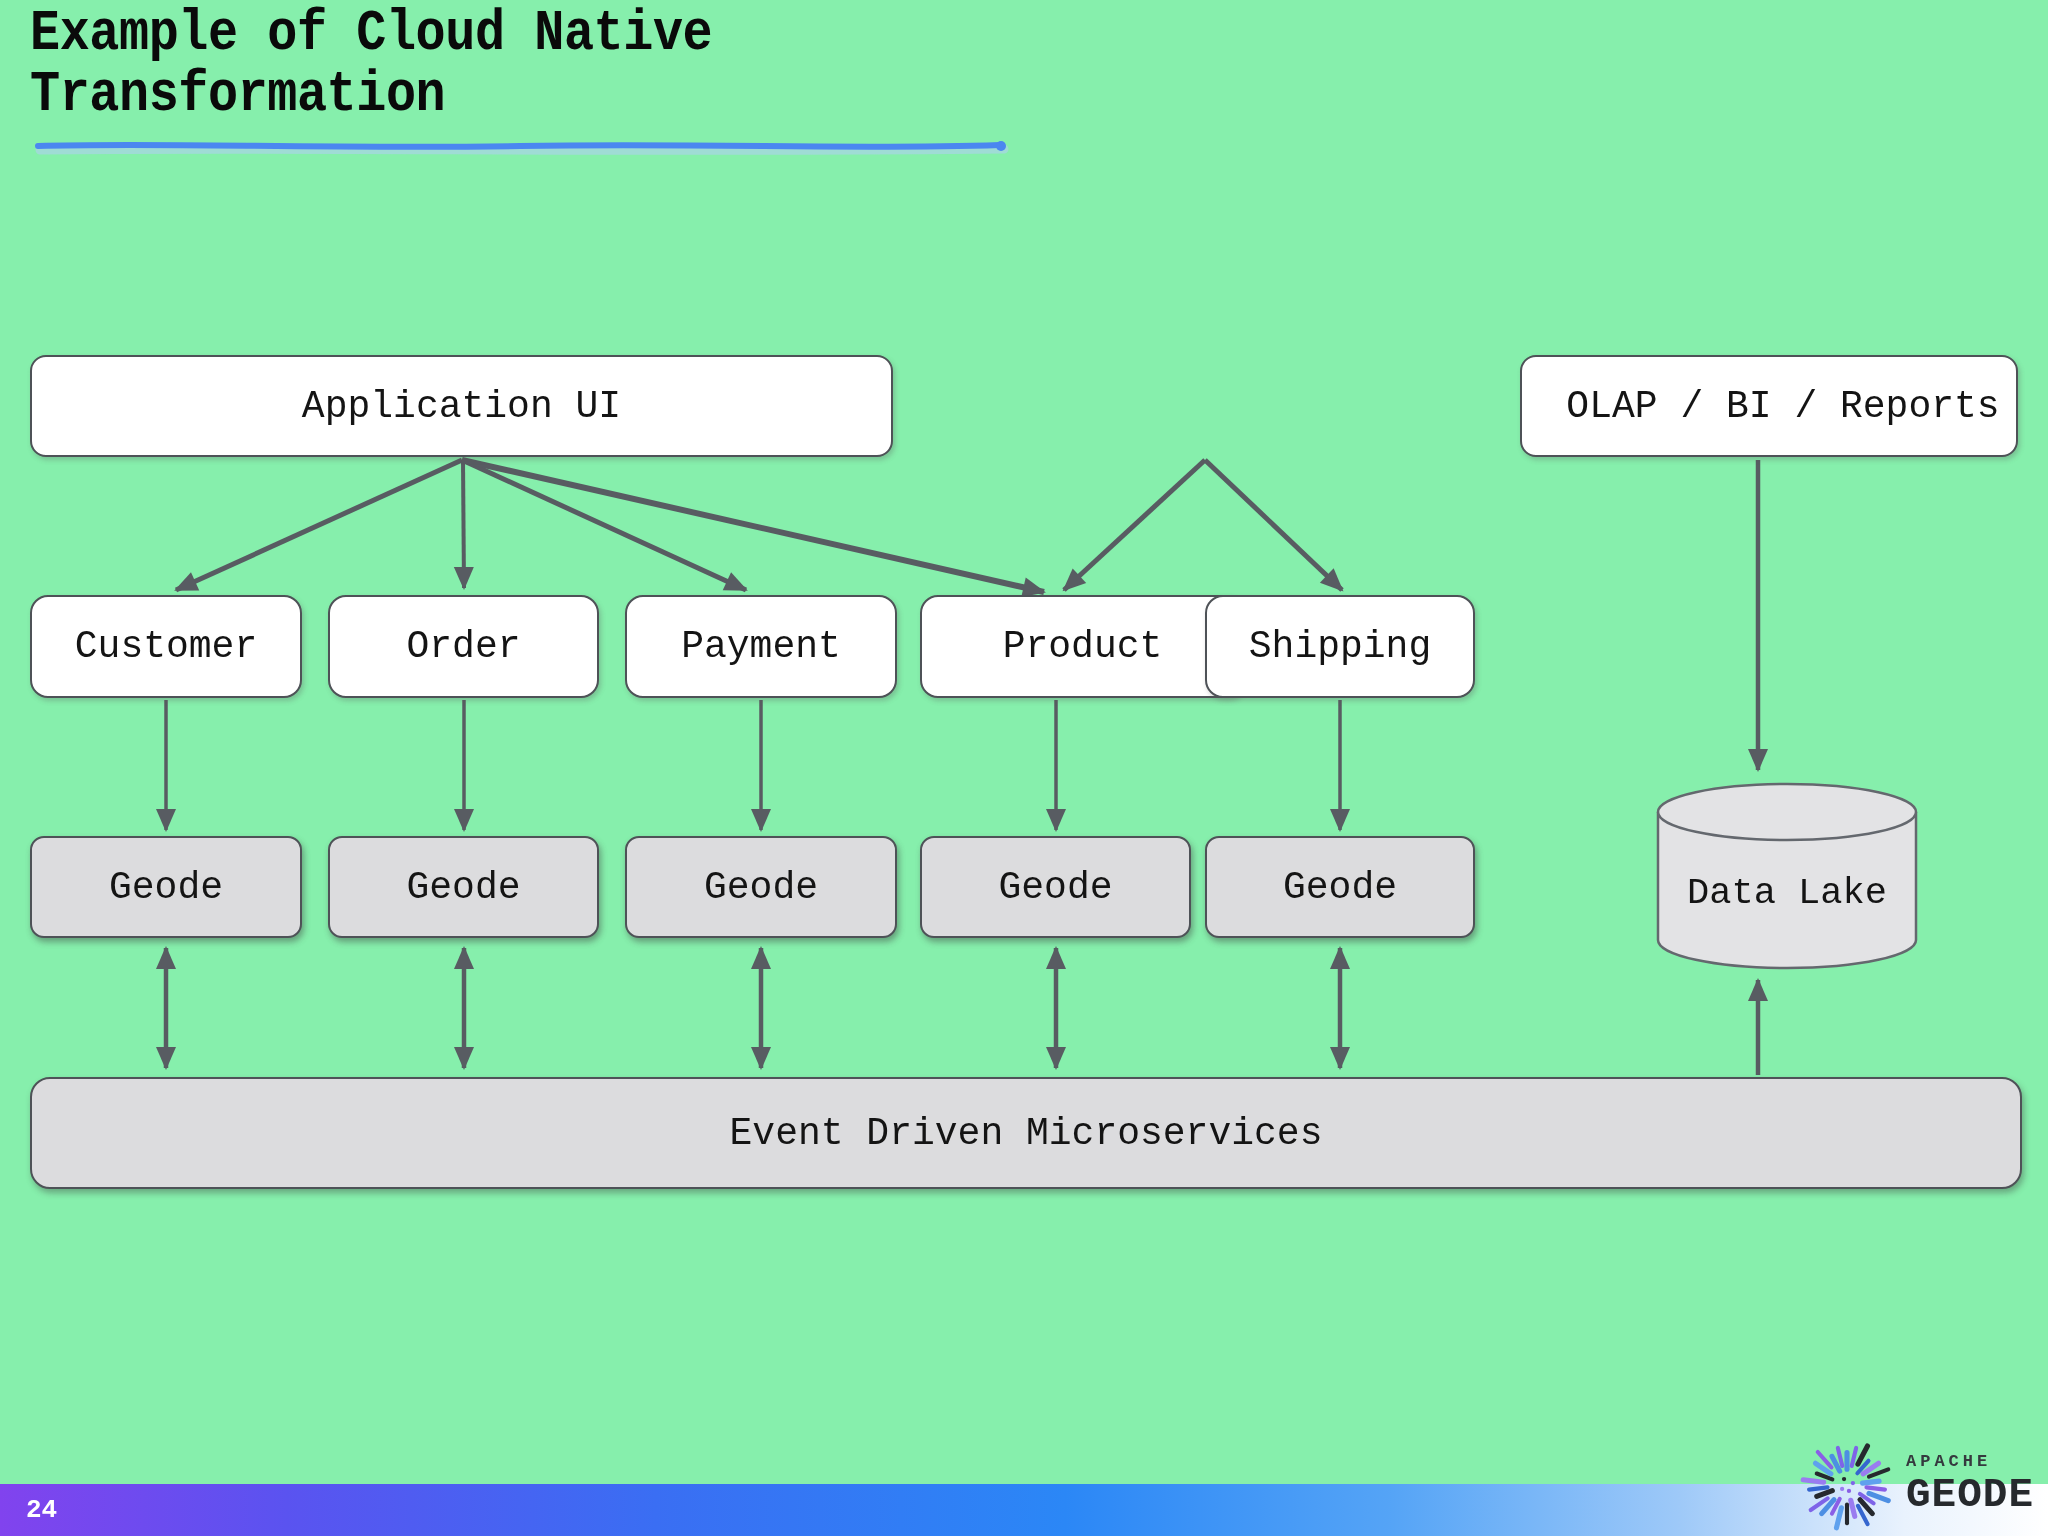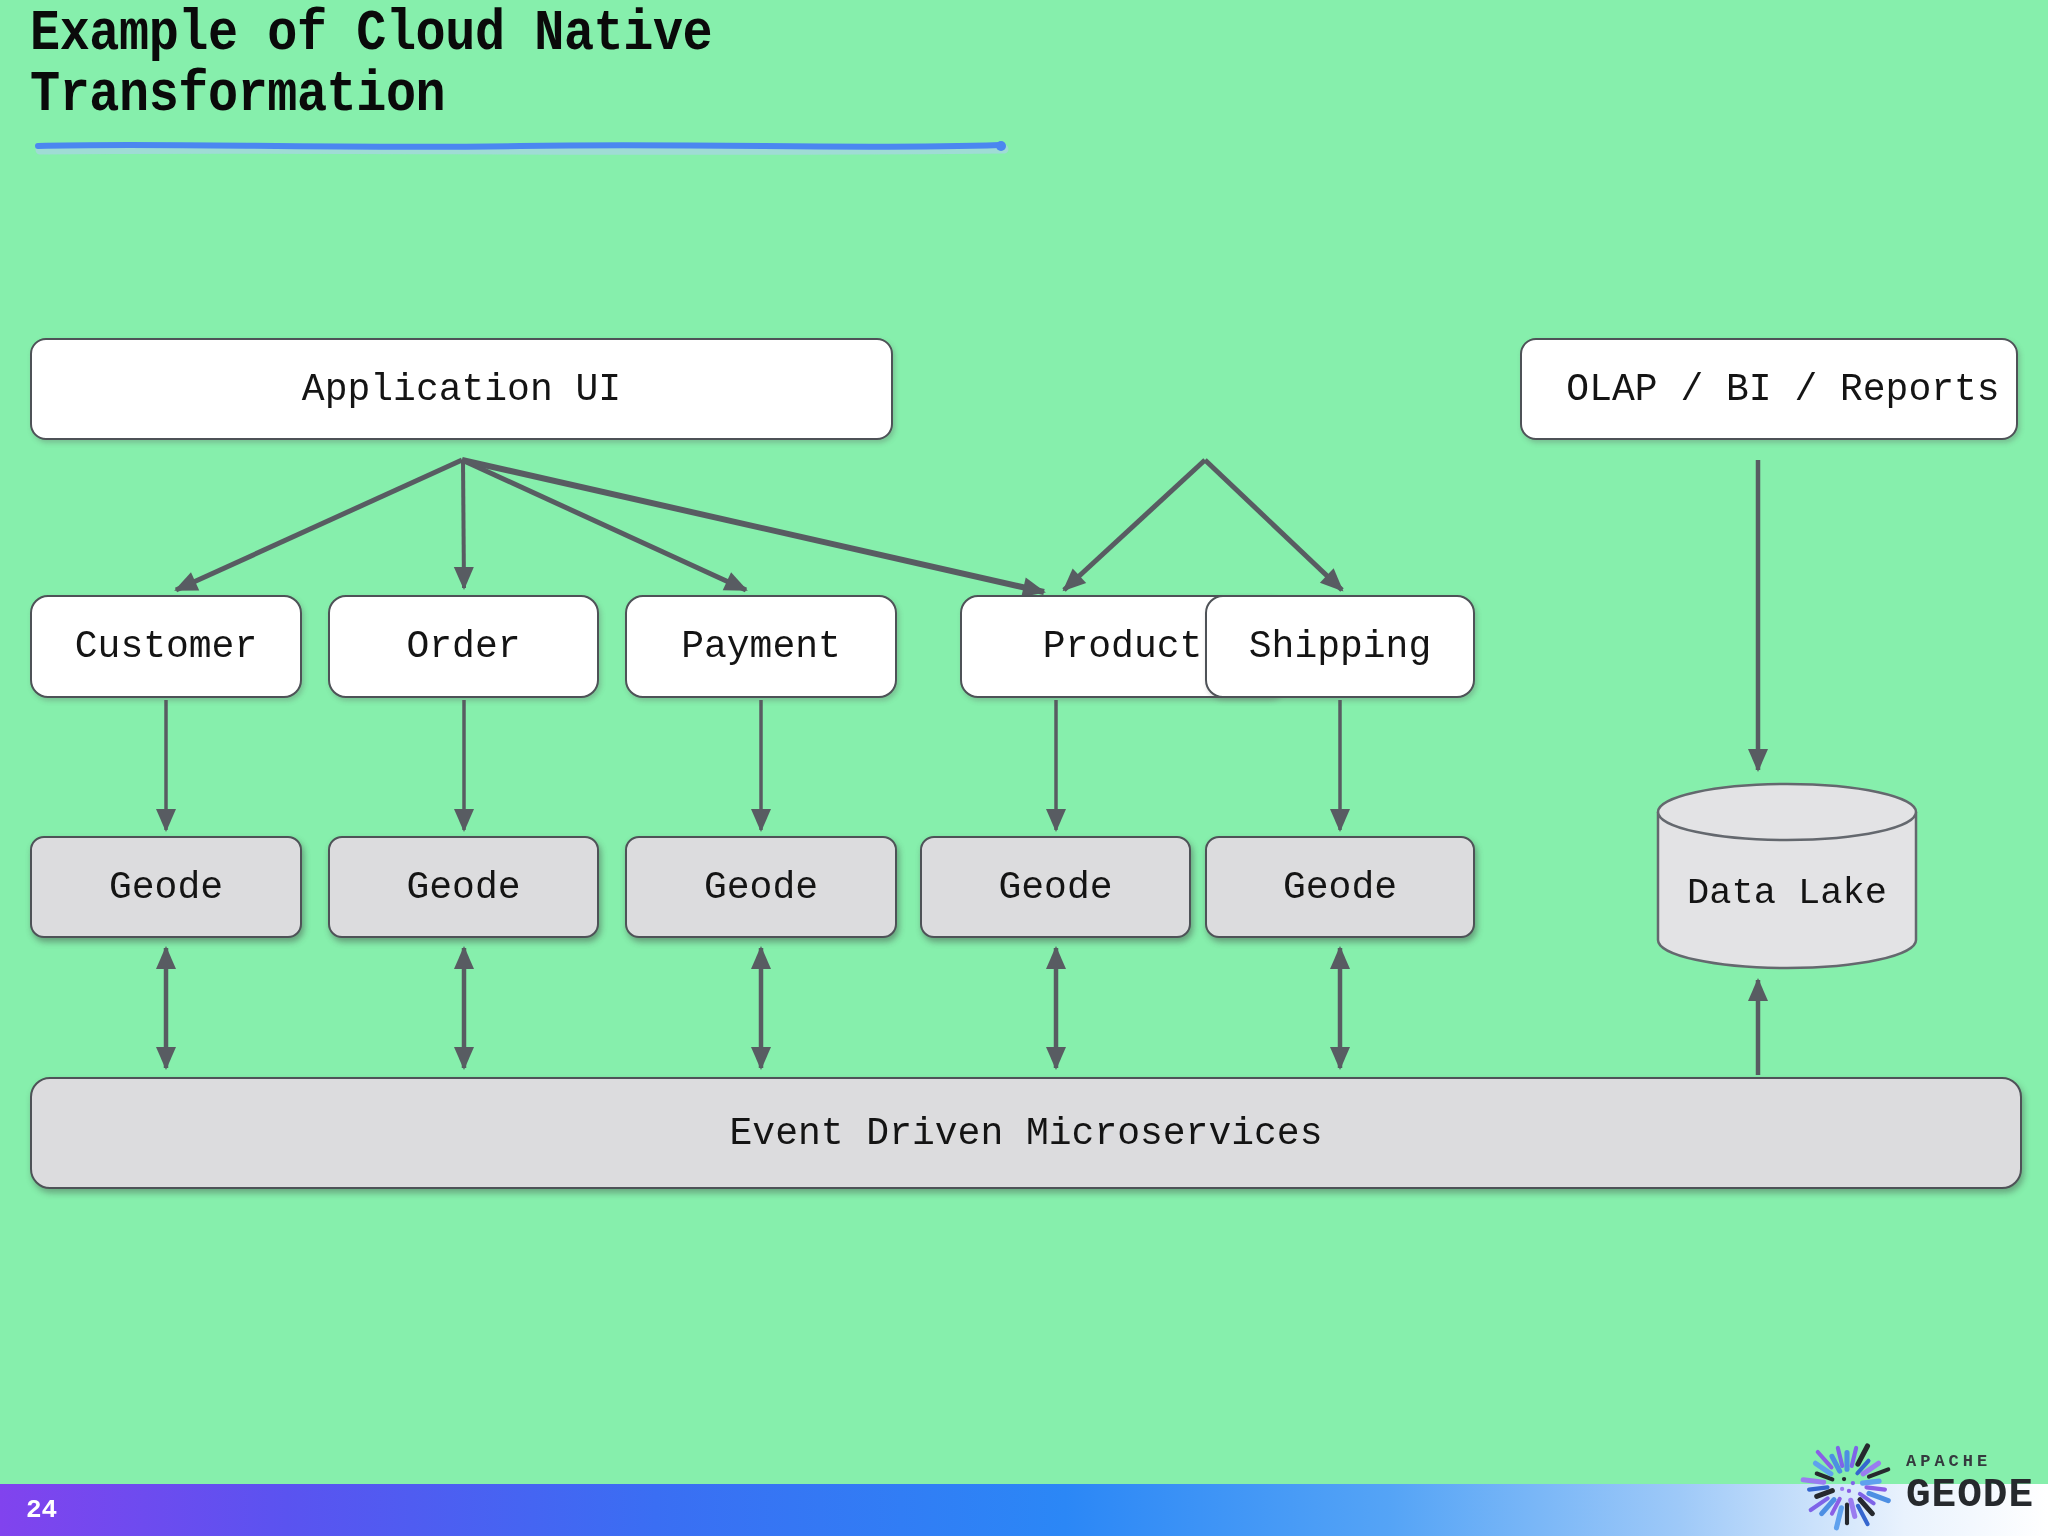--- a/index.html
+++ b/index.html
@@ -16,21 +16,21 @@
   }
 
   
   .box{
     position:absolute;display:flex;align-items:center;justify-content:center;
     background:#ffffff;border:2px solid #4e5257;border-radius:16px;
     font-size:38px;color:#141414;
     box-shadow:2px 3px 5px rgba(90,90,90,.30);
     box-sizing:border-box;text-align:center;
   }
-  .row-top{top:338px;height:102px;justify-content:center;}
+  .row-top{top:355px;height:102px;justify-content:center;}
   .row-mid{top:595px;height:103px;border-radius:18px;}
   .row-geode{top:836px;height:102px;background:#dcdcde;border-radius:14px;
     box-shadow:2px 4px 6px rgba(60,60,60,.45);}
   .event-bar{
     left:30px;top:1077px;width:1992px;height:112px;
     background:#dcdcde;border-radius:20px;
     box-shadow:2px 4px 6px rgba(60,60,60,.40);
   }
 
   
@@ -119,21 +119,21 @@
 
   <div class="box row-mid" style="left:30px;width:272px;">
       <span>Customer</span>
     </div>
   <div class="box row-mid" style="left:328px;width:271px;">
       <span>Order</span>
     </div>
   <div class="box row-mid" style="left:625px;width:272px;">
       <span>Payment</span>
     </div>
-  <div class="box row-mid" style="left:920px;width:325px;margin-left:40px;">
+  <div class="box row-mid" style="left:920px;width:325px;">
       <span>Product</span>
     </div>
   <div class="box row-mid" style="left:1205px;width:270px;">
       <span>Shipping</span>
     </div>
 
   <div class="box row-geode" style="left:30px;width:272px;">
       <span>Geode</span>
     </div>
   <div class="box row-geode" style="left:328px;width:271px;">

